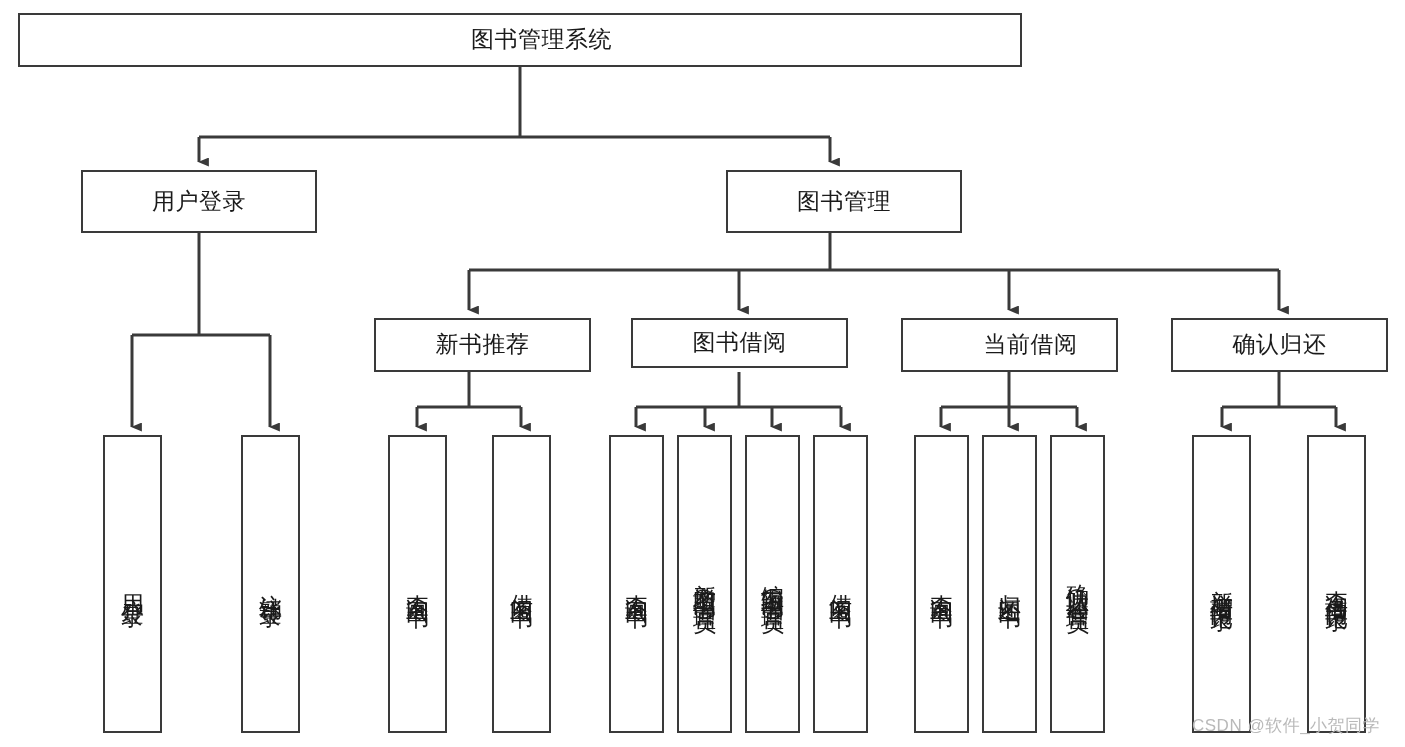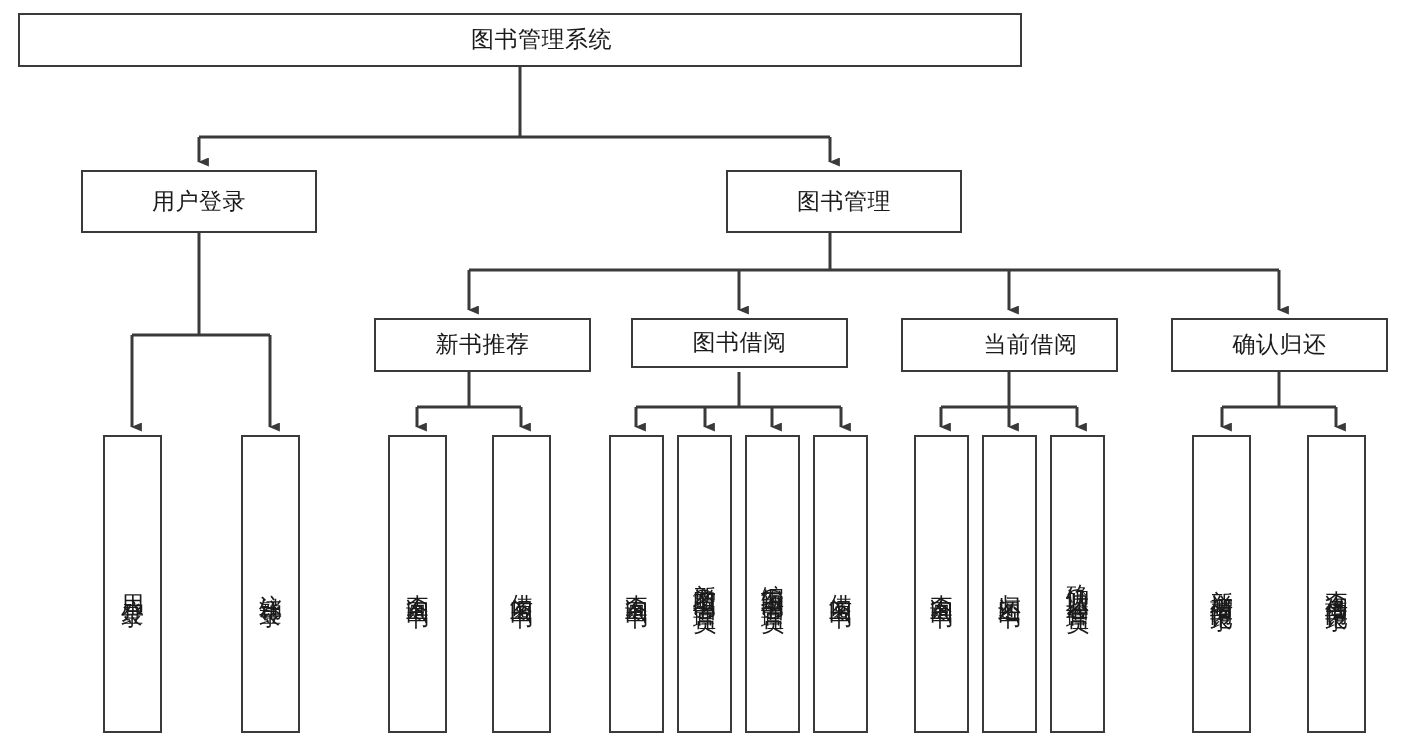--- a/index.html
+++ b/index.html
@@ -182,14 +182,15 @@
     <span class="label">确认归还（管理员）</span>
   </div>
 
   <div class="node vert" style="left:1192px; top:435px; width:59px; height:298px;">
     <span class="label">新增借阅记录</span>
   </div>
   <div class="node vert" style="left:1307px; top:435px; width:59px; height:298px;">
     <span class="label">查询借阅记录</span>
   </div>
 
+  <div class="watermark" style="left:1192px; top:714px;">CSDN @软件_小贺同学</div>
 
 </div>
 
 </body></html>

